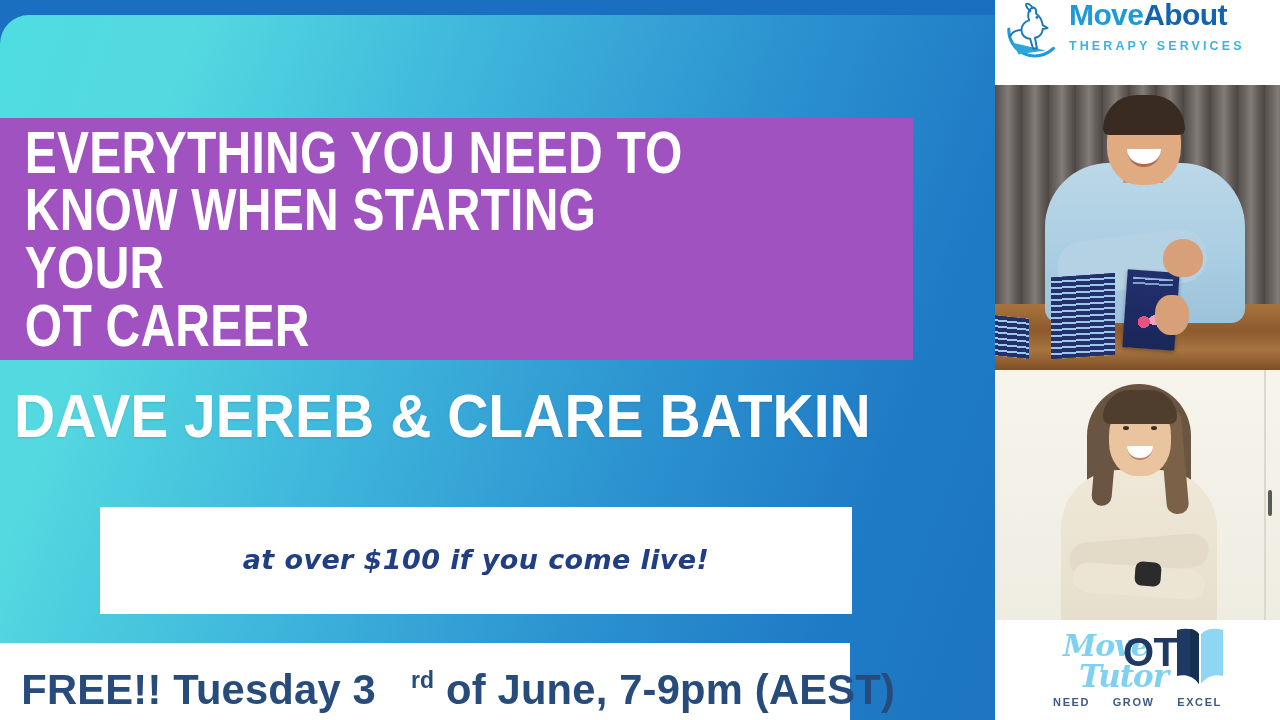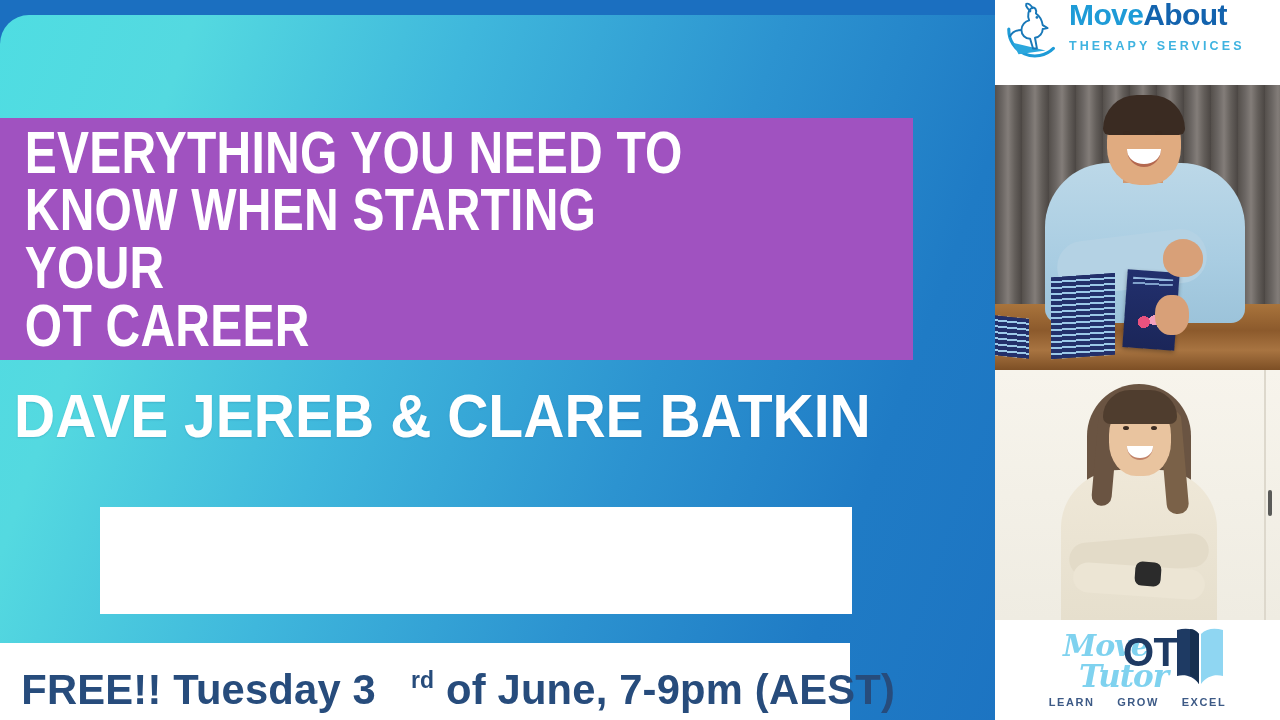--- a/index.html
+++ b/index.html
@@ -268,20 +268,21 @@
 
     <div id="title-band">
       <div id="title-text">EVERYTHING YOU NEED TO
 KNOW WHEN STARTING YOUR
 OT CAREER</div>
     </div>
 
     <div id="speakers">DAVE JEREB &amp; CLARE BATKIN</div>
 
     <div id="offer-box">
+      <div class="offer-line second">at over $100 if you come live!</div>
     </div>
 
     <div id="date-banner">
       <div id="date-text"><span>FREE!! Tuesday 3</span><sup>rd</sup><span> of June, 7-9pm (AEST)</span></div>
     </div>
 
   </div>
 
   <div id="right-col">
 
@@ -350,20 +351,20 @@
         <span id="ot-tutor">Tutor</span>
         <div id="ot-book">
           <svg viewBox="0 0 56 68" width="56" height="68" aria-hidden="true">
             <path d="M26 10 L26 60 C20 52 12 50 4 52 L4 6 C12 4 20 4 26 10 Z" fill="#1E3A63"></path>
             <path d="M28 10 L28 60 C34 52 42 50 50 52 L50 6 C42 4 34 4 28 10 Z" fill="#8FD6F2"></path>
             <path d="M26 10 L26 60 C24 56 21 53 17 51 L17 5 C21 5 24 7 26 10 Z" fill="#16304F"></path>
           </svg>
         </div>
       </div>
       <div id="ot-tag">
-        <span>LEARN</span>
+        <span>NEED</span>
         <span>GROW</span>
         <span>EXCEL</span>
       </div>
     </div>
 
   </div>
 </div>
 
 </body></html>

